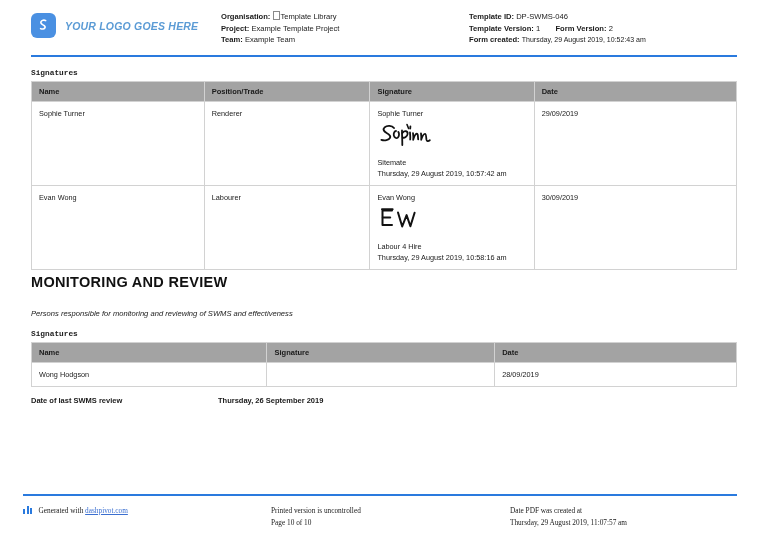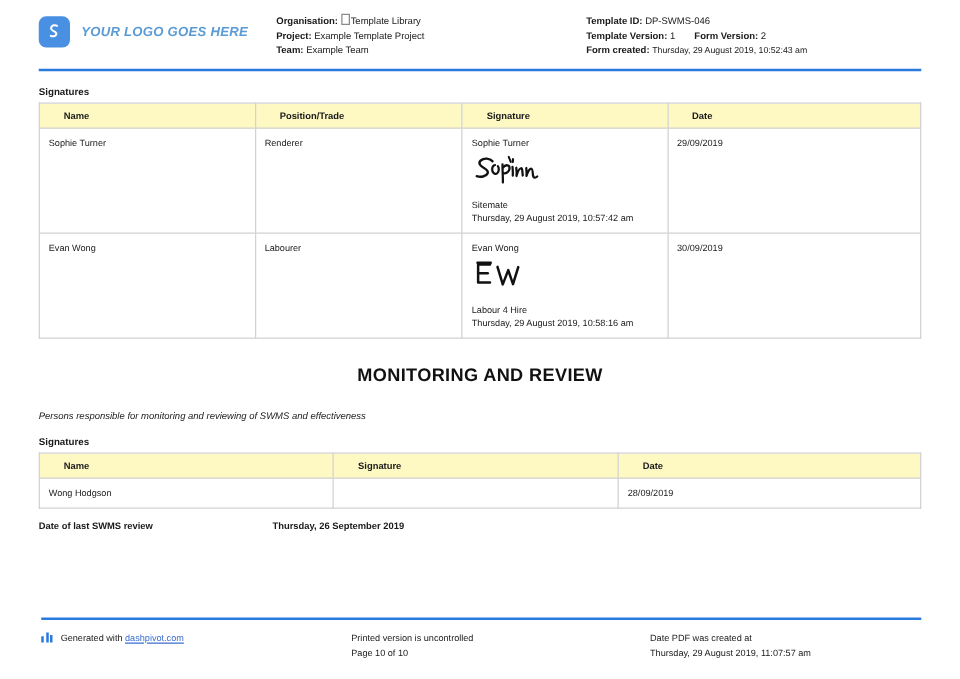--- a/index.html
+++ b/index.html
@@ -82,57 +82,57 @@
     margin-top: 6px;
   }
 
   
   .sec-label {
     font-size: 7.8px;
     font-weight: bold;
     color: #1a1a1a;
     margin-top: 12px;
     margin-bottom: 4px;
+    font-family: Liberation Mono, monospace;
   }
 
   
   table.doc {
     width: 100%;
     border-collapse: collapse;
     table-layout: fixed;
   }
   table.doc th {
-    background: #fef9c3;
+    background: #a3a3a3;
     border: 1px solid #d2d2d2;
     text-align: left;
     font-size: 7.5px;
     font-weight: bold;
-    padding: 5px 19px;
+    padding: 5px 7px;
     color: #1a1a1a;
   }
   table.doc td {
     border: 1px solid #d2d2d2;
     vertical-align: top;
     font-size: 7.3px;
     padding: 6px 7px;
     color: #1a1a1a;
     line-height: 11px;
   }
   .sig-name { margin-bottom: 2px; }
   .sig-img { height: 30px; margin: 2px 0 6px 0; }
   .sig-company { }
   .sig-time { }
 
   
   .big-heading {
-    text-align: center;
     font-size: 14.5px;
     font-weight: bold;
     letter-spacing: 0.3px;
-    margin-top: 22px;
+    margin-top: 4px;
     color: #111111;
   }
   .sub-heading {
     text-align: left;
     font-size: 7.6px;
     font-weight: normal;
     font-style: italic;
     margin-top: 19px;
     margin-bottom: 2px;
     color: #1a1a1a;
@@ -147,23 +147,24 @@
   .review-label {
     font-weight: bold;
     width: 187px;
     flex: 0 0 187px;
   }
   .review-value { font-weight: bold; }
 
   
   .footer {
     position: absolute;
-    left: 33px;
+    left: 23px;
     right: 31px;
     bottom: 15px;
+    font-family: Liberation Serif, serif;
   }
   .rule-bottom {
     height: 2px;
     background: #2a7ade;
     margin-bottom: 9px;
   }
   .footer-cols {
     display: flex;
     font-size: 7.3px;
     line-height: 11.5px;

